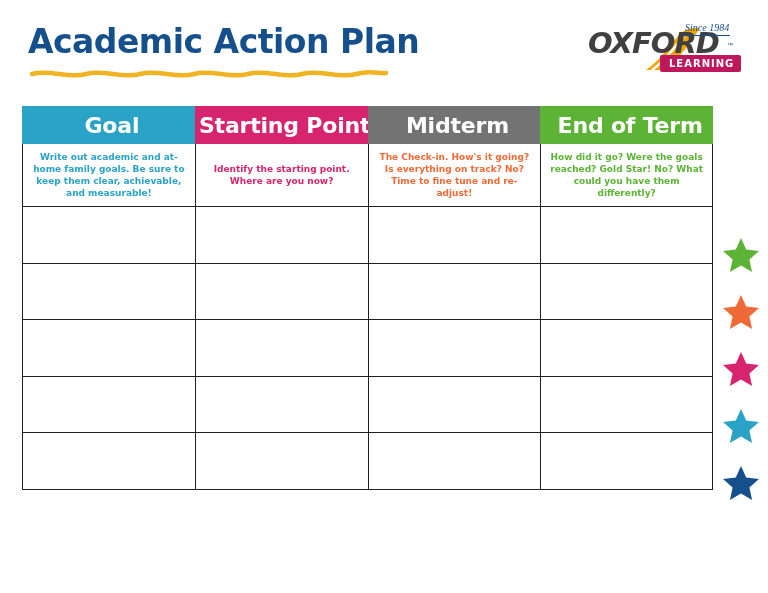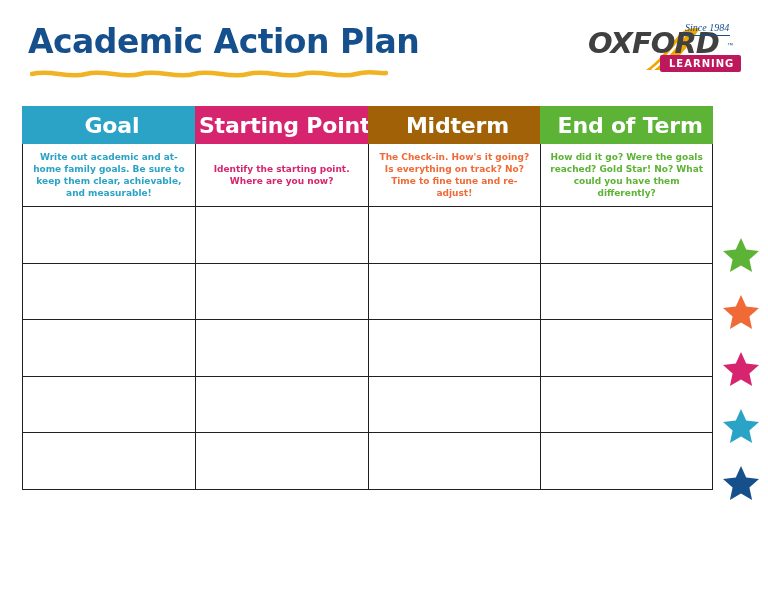--- a/index.html
+++ b/index.html
@@ -219,21 +219,21 @@
 
   <div class="table">
 
     <div class="row head-row">
       <div class="cell" style="background:#2ba3c7">
         <span class="head-label">Goal</span>
       </div>
       <div class="cell" style="background:#d6246e">
         <span class="head-label">Starting Point</span>
       </div>
-      <div class="cell" style="background:#a16207">
+      <div class="cell" style="background:#737373">
         <span class="head-label">Midterm</span>
       </div>
       <div class="cell" style="background:#5cb335">
         <span class="head-label">End of Term</span>
       </div>
     </div>
 
     <div class="row desc-row">
       <div class="cell">
         <span class="desc-text" style="color:#2ba3c7">Write out academic and at-home family goals. Be sure to keep them clear, achievable, and measurable!</span>

